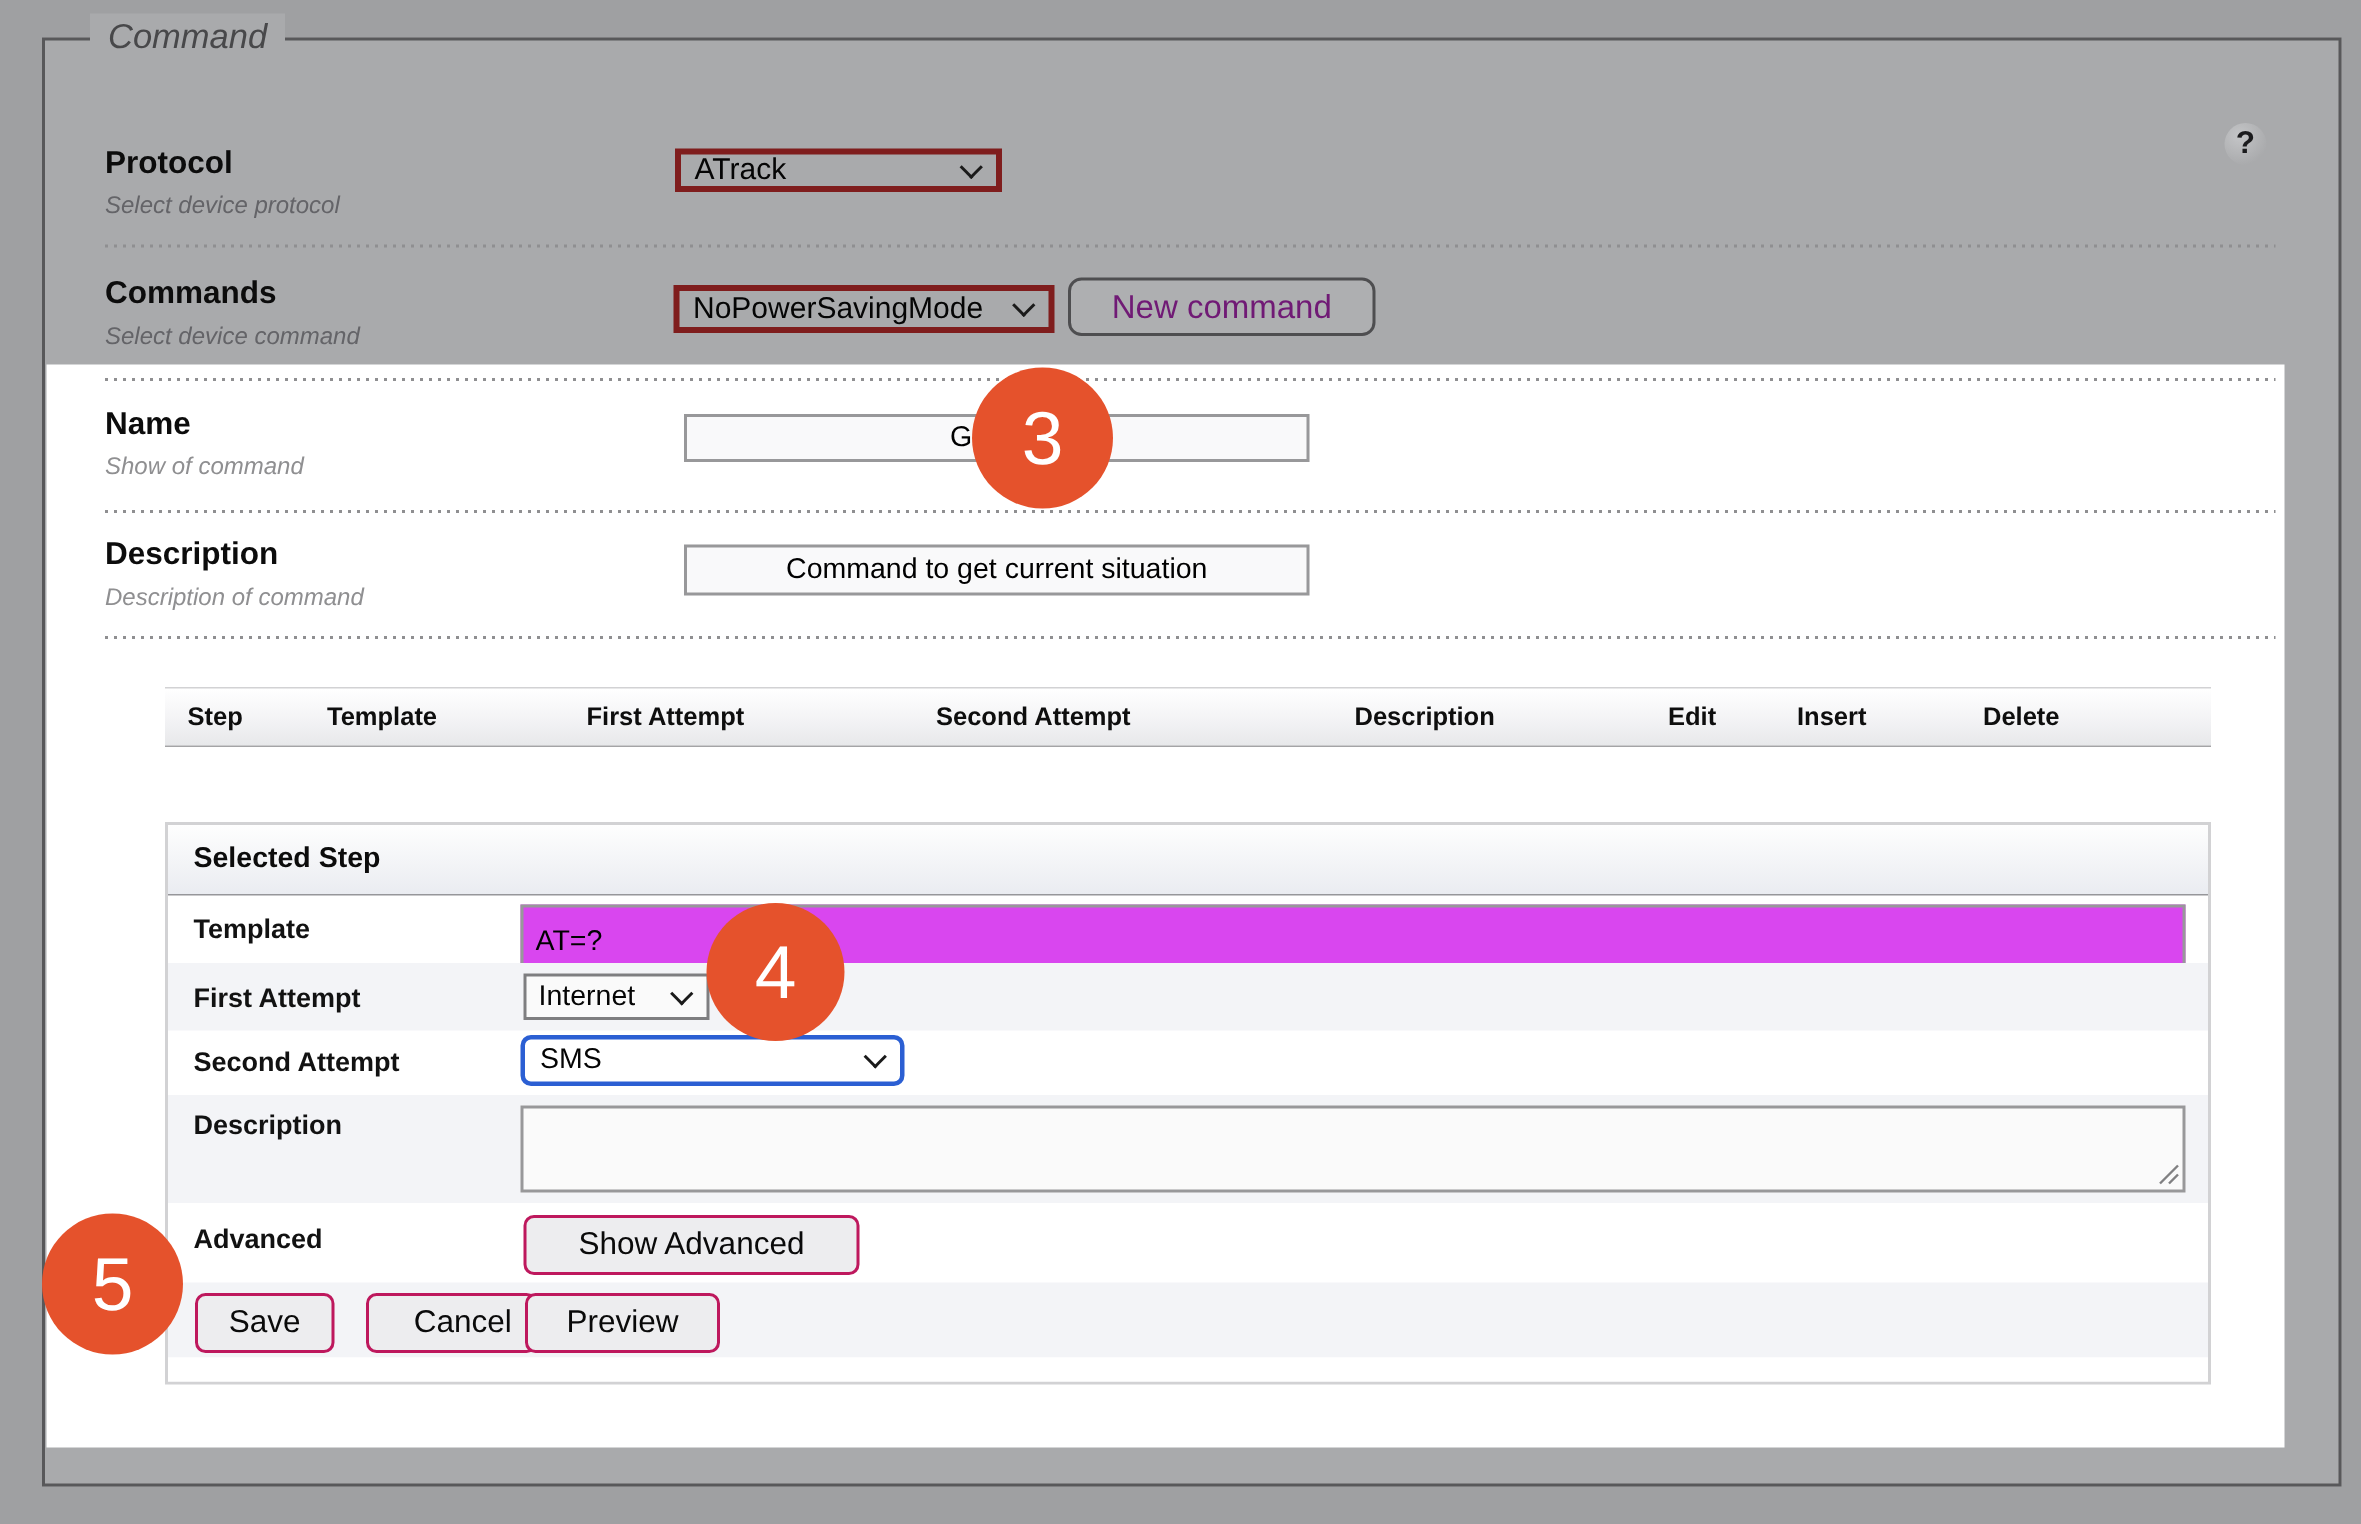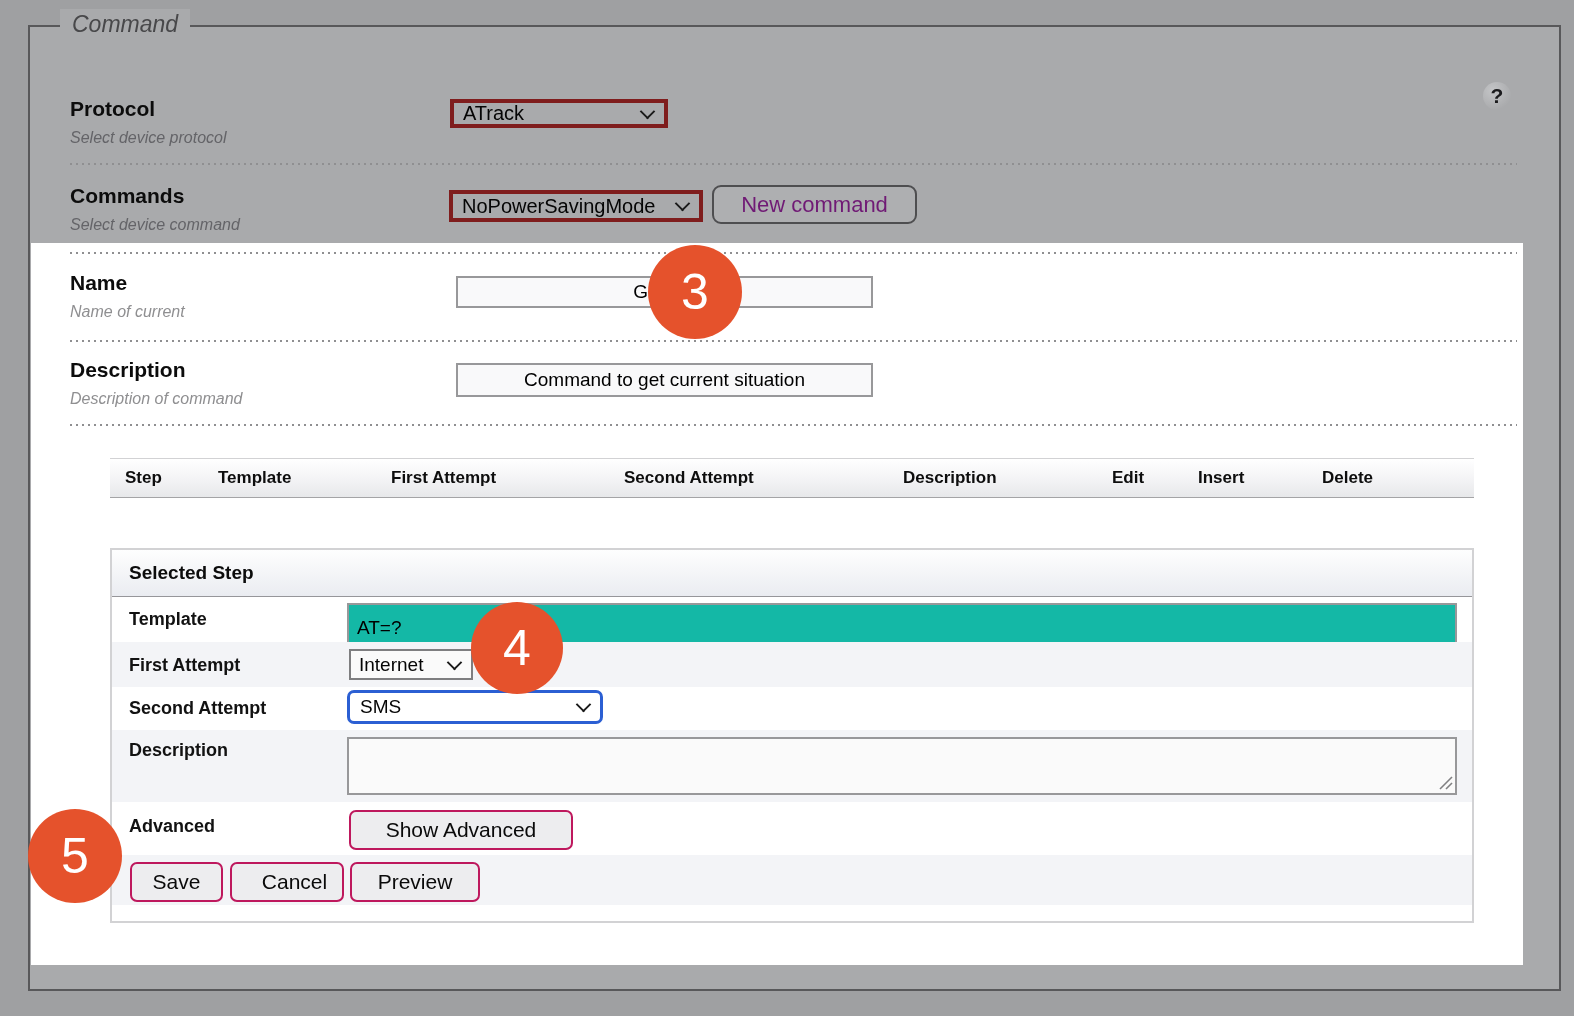--- a/index.html
+++ b/index.html
@@ -84,21 +84,21 @@
   .slabel{position:absolute;left:17px;font-size:18px;font-weight:bold;color:#121212;white-space:nowrap;}
   .row-template{height:45px;}
   .row-first{height:45px;}
   .row-second{height:43px;}
   .row-desc{height:72px;}
   .row-adv{height:53px;}
   .row-actions{height:50px;}
   .row-filler{height:16px;background:#fff;}
   .stemplate-input{
     position:absolute;left:235px;top:6px;width:1110px;height:49px;box-sizing:border-box;
-    background:#14b8a6;border:2px solid #98989a;font-size:19px;padding:0 8px;
+    background:#d946ef;border:2px solid #98989a;font-size:19px;padding:0 8px;
     font-family:"Liberation Sans","DejaVu Sans",sans-serif;color:#000;
   }
   .isel{
     position:absolute;left:237px;top:7px;width:124px;height:31px;box-sizing:border-box;
     background:#fafafa;border:2px solid #7e7e80;display:flex;align-items:center;
     padding:0 42px 0 8px;font-size:19px;color:#050505;cursor:pointer;
   }
   .isel .chev,.ssel .chev{border-color:#1a1a1a;}
   .ssel{
     position:absolute;left:235px;top:3px;width:256px;height:34px;box-sizing:border-box;
@@ -111,21 +111,21 @@
     font-family:"Liberation Sans","DejaVu Sans",sans-serif;font-size:18px;padding:4px 8px;
   }
   .grip{position:absolute;left:1325px;top:44px;width:16px;height:16px;pointer-events:none;}
   .btn{
     position:absolute;box-sizing:border-box;display:flex;align-items:center;justify-content:center;
     background:#ededef;border:2px solid #be185d;border-radius:7px;
     font-size:21px;color:#0a0a0a;cursor:pointer;white-space:nowrap;
   }
   .showadv{left:237px;top:8px;width:224px;height:40px;}
   .save{left:18px;top:7px;width:93px;height:40px;}
-  .cancel{left:118px;top:7px;width:114px;height:40px;padding-left:15px;}
+  .cancel{left:132px;top:7px;width:114px;height:40px;padding-left:15px;}
   .preview{left:238px;top:7px;width:130px;height:40px;}
   .badge{
     position:absolute;border-radius:50%;background:var(--accent-orange);color:#ffffff;
     display:flex;align-items:center;justify-content:center;font-size:50px;z-index:10;
   }
   .badge3{left:648px;top:245px;width:94px;height:94px;}
   .badge4{left:471px;top:602px;width:92px;height:92px;}
   .badge5{left:28px;top:809px;width:94px;height:94px;}
 </style>
 </head>
@@ -154,21 +154,21 @@
     <span class="chev"></span>
   </div>
   <div class="newcmd">New command</div>
 
   <div class="panel"></div>
   <div class="dotline" style="top:252px;"></div>
   <div class="dotline" style="top:340px;"></div>
   <div class="dotline" style="top:424px;"></div>
 
   <div class="flabel" style="left:70px;top:271px;">Name</div>
-  <div class="fhint on-white" style="left:70px;top:301px;">Name of current</div>
+  <div class="fhint on-white" style="left:70px;top:301px;">Show of command</div>
   <input type="text" class="tinput" style="left: 456px; top: 276px; width: 417px; height: 32px;" value="GetInfo">
 
   <div class="flabel" style="left:70px;top:358px;">Description</div>
   <div class="fhint on-white" style="left:70px;top:388px;">Description of command</div>
   <input type="text" class="tinput" style="left: 456px; top: 363px; width: 417px; height: 34px;" value="Command to get current situation">
 
   <div class="thead">
       <span class="th" style="left: 15px;">Step</span>
       <span class="th" style="left: 108px;">Template</span>
       <span class="th" style="left: 281px;">First Attempt</span>

